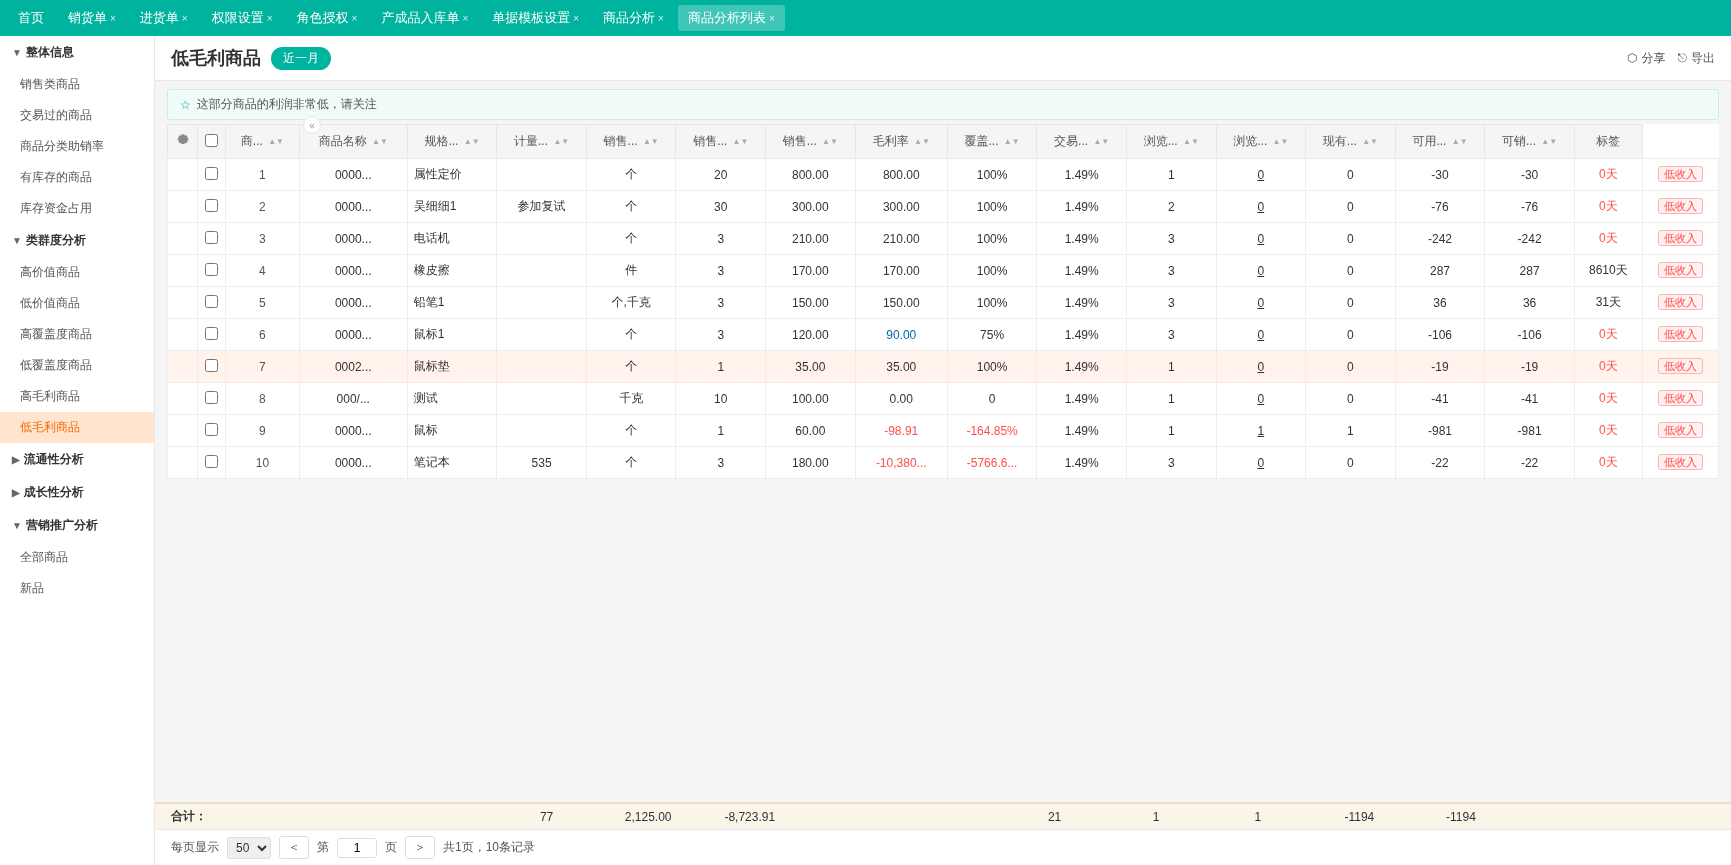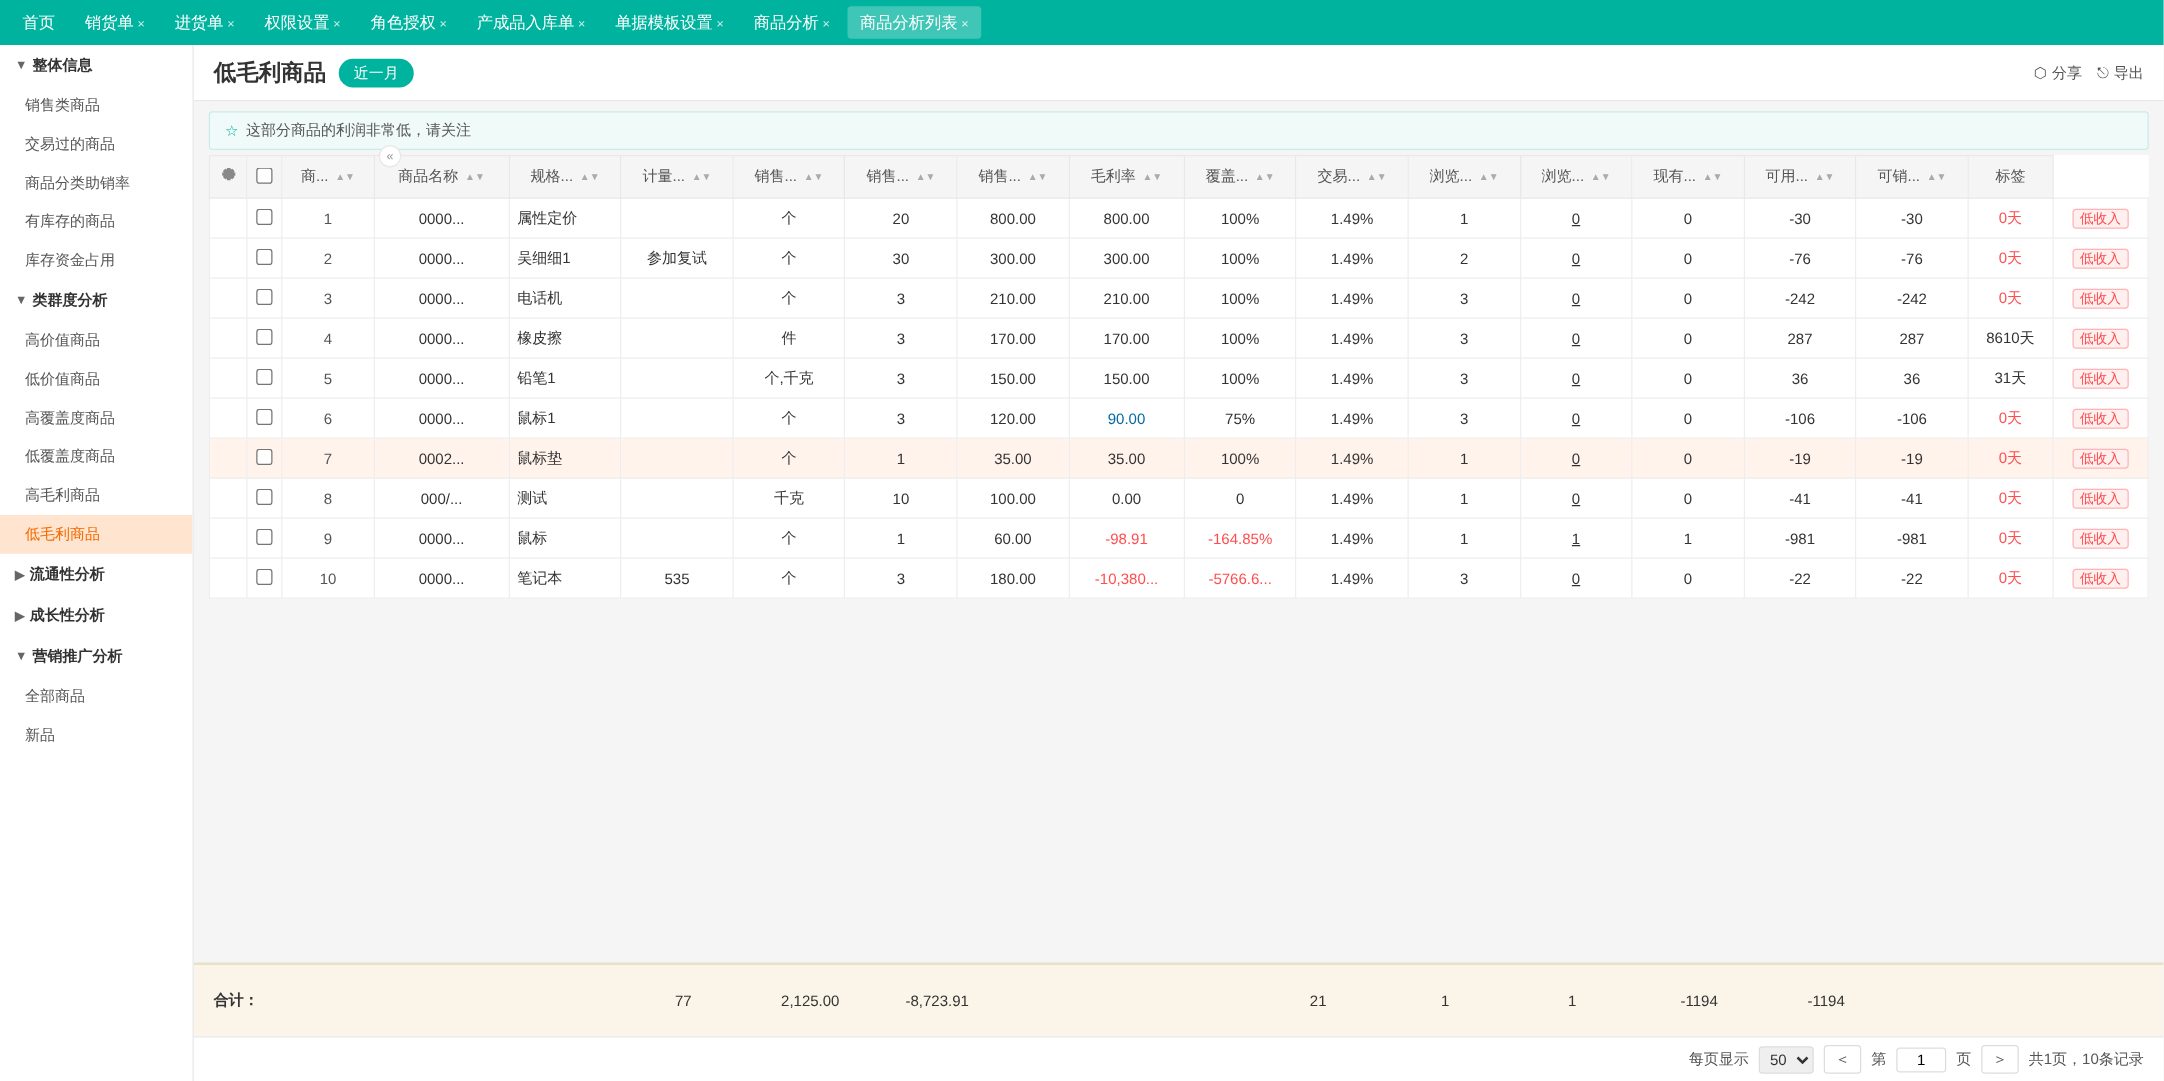--- a/index.html
+++ b/index.html
@@ -207,21 +207,21 @@
       border-radius: 3px;
       padding: 1px 5px;
       font-size: 11px;
     }
     .link-underline { text-decoration: underline; color: #333; cursor: pointer; }
 
     
     .table-footer {
       background: #faf5e8;
       border-top: 2px solid #e8e0c8;
-      padding: 20px 16px;
+      padding: 4px 16px;
       display: flex;
       align-items: center;
       gap: 8px;
       font-size: 12px;
     }
     .footer-label { font-weight: bold; color: #333; }
     .footer-values {
       display: flex;
       gap: 0;
       flex: 1;
@@ -229,21 +229,21 @@
     .footer-cell {
       padding: 0 6px;
       color: #333;
       white-space: nowrap;
     }
 
     
     .pagination-bar {
       display: flex;
       align-items: center;
-      justify-content: flex-end;
+      justify-content: flex-start;
       padding: 6px 16px;
       background: #fff;
       border-top: 1px solid #e8e8e8;
       gap: 8px;
       font-size: 12px;
       color: #555;
     }
     .page-size-select {
       border: 1px solid #ddd;
       border-radius: 3px;

